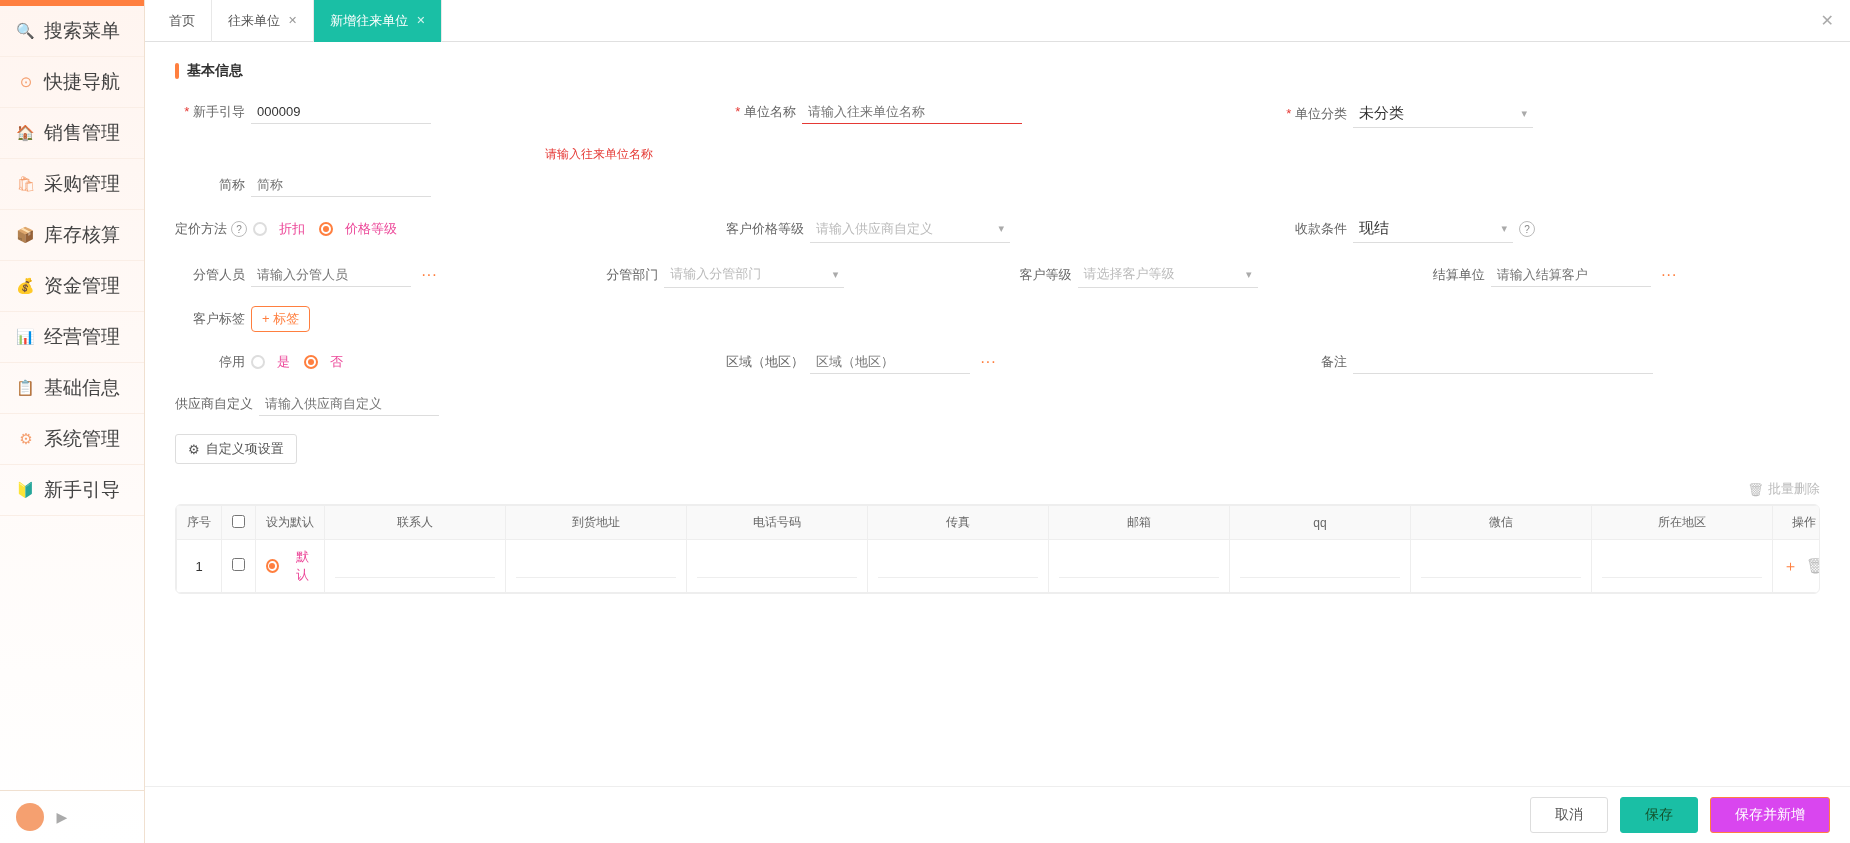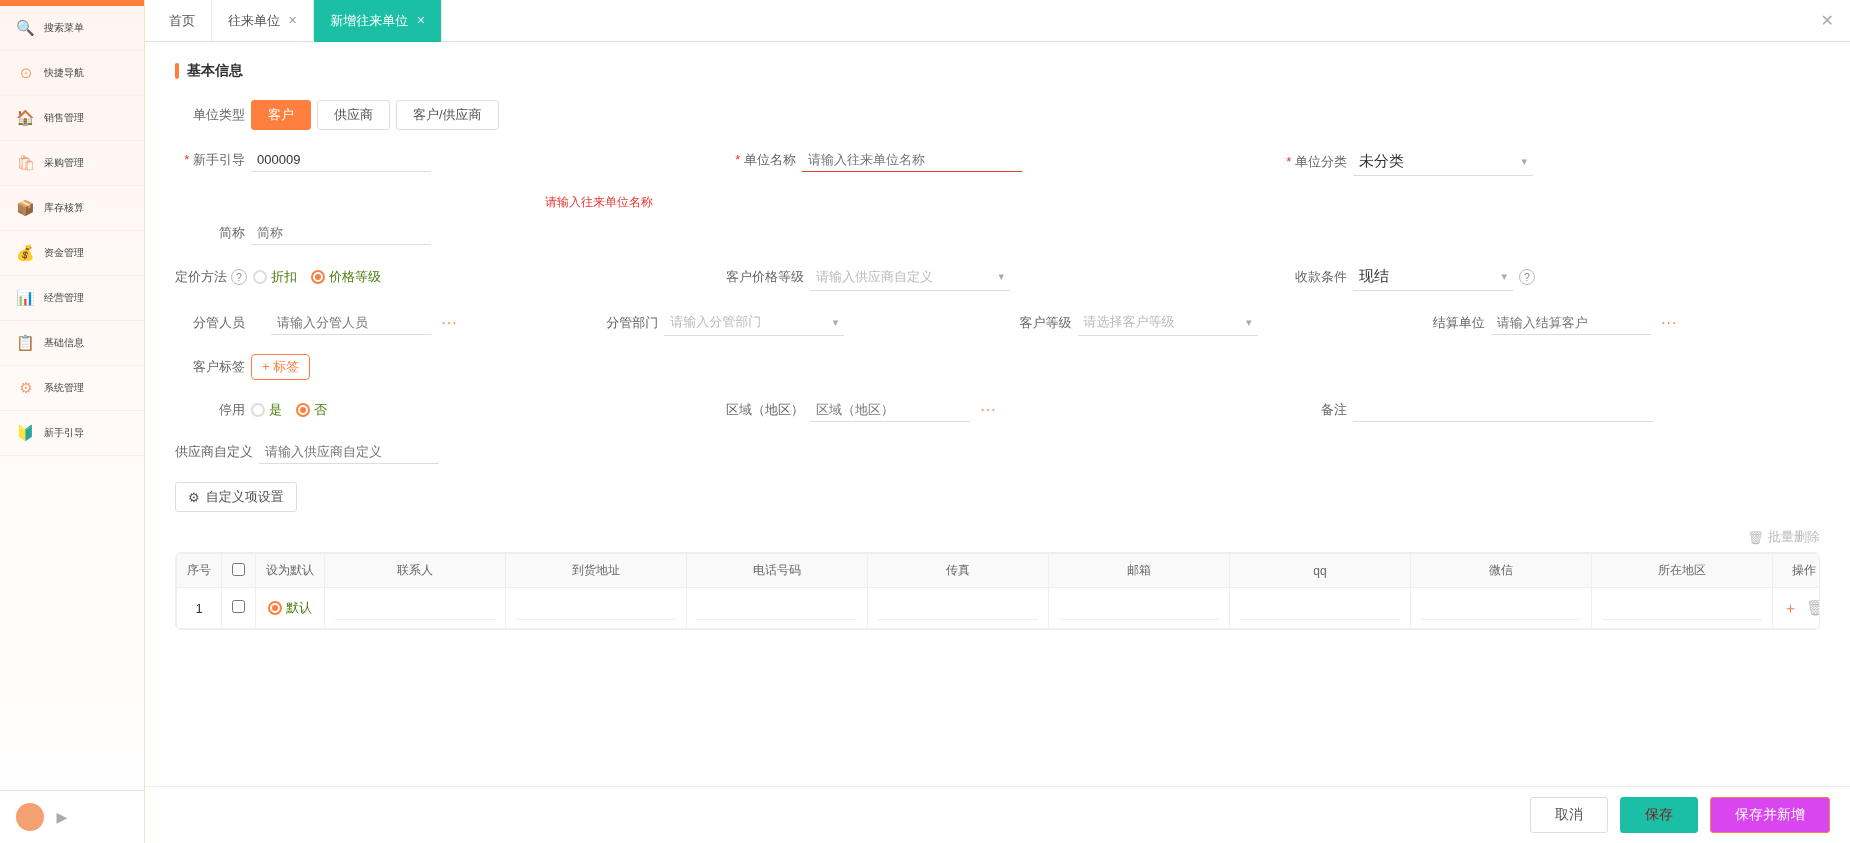--- a/index.html
+++ b/index.html
@@ -30,21 +30,21 @@
     }
     .sidebar-item .icon {
       width: 20px;
       height: 20px;
       display: flex;
       align-items: center;
       justify-content: center;
       color: #f5a070;
       font-size: 15px;
     }
-    .sidebar-item .label { font-size: 10px; color: #444; }
+    .sidebar-item .label { font-size: 19px; color: #444; }
     .sidebar-bottom {
       margin-top: auto;
       display: flex;
       align-items: center;
       padding: 12px 16px;
       border-top: 1px solid #f0e0d0;
       gap: 6px;
     }
     .sidebar-avatar {
       width: 28px; height: 28px;
@@ -208,24 +208,24 @@
 
     
     .radio-group {
       display: flex;
       align-items: center;
       gap: 14px;
     }
     .radio-item {
       display: flex;
       align-items: center;
-      gap: 4px;
+      gap: 12px;
       cursor: pointer;
       font-size: 13px;
-      color: #4d7c0f;
+      color: #ec4899;
     }
     .radio-circle {
       width: 14px; height: 14px;
       border-radius: 50%;
       border: 2px solid #ddd;
       display: flex; align-items: center; justify-content: center;
     }
     .radio-circle.checked {
       border-color: #ff7f3f;
     }
@@ -355,21 +355,21 @@
       background: #fff;
       color: #555;
     }
     .btn-primary {
       background: #d946ef;
       color: #fff;
       border-color: #ff7f3f;
     }
     .btn-teal {
       background: #1abfa5;
-      color: #7f1d1d;
+      color: #14532d;
       border-color: #1abfa5;
     }
 
     
     .pricing-label {
       display: flex;
       align-items: center;
       gap: 4px;
     }
   </style>
@@ -443,30 +443,20 @@
     <div class="tab-close-main">✕</div>
   </div>
 
   <div class="content">
 
     <div class="section-header">
       <div class="section-icon"></div>
       <span class="section-title">基本信息</span>
     </div>
 
-    <div class="form-row">
-      <div class="form-group">
-        <span class="form-label">单位类型</span>
-        <div class="unit-type-group">
-          <button class="unit-type-btn active">客户</button>
-          <button class="unit-type-btn">供应商</button>
-          <button class="unit-type-btn">客户/供应商</button>
-        </div>
-      </div>
-    </div>
 
     <div class="form-row">
       <div class="form-group">
         <span class="form-label required">新手引导</span>
         <input class="form-input" type="text" value="000009" style="width: 180px;">
       </div>
       <div class="form-group" style="position:relative;">
         <span class="form-label required">单位名称</span>
         <input class="form-input error" type="text" style="width: 220px;" placeholder="请输入往来单位名称">
       </div>
@@ -522,21 +512,21 @@
           <span class="value">现结</span>
           <span class="chevron">▾</span>
         </div>
         <span class="help-icon">?</span>
       </div>
     </div>
 
     <div class="form-row" style="align-items:center;">
       <div class="form-group">
         <span class="form-label">分管人员</span>
-        <input class="form-input" type="text" style="width: 160px; margin-left: 20px;" placeholder="请输入分管人员">
+        <input class="form-input" type="text" style="width: 160px;" placeholder="请输入分管人员">
         <span class="more-btn">···</span>
       </div>
       <div class="form-group">
         <span class="form-label">分管部门</span>
         <div class="form-select" style="width:180px;">
           <span class="placeholder">请输入分管部门</span>
           <span class="chevron">▾</span>
         </div>
       </div>
       <div class="form-group">

